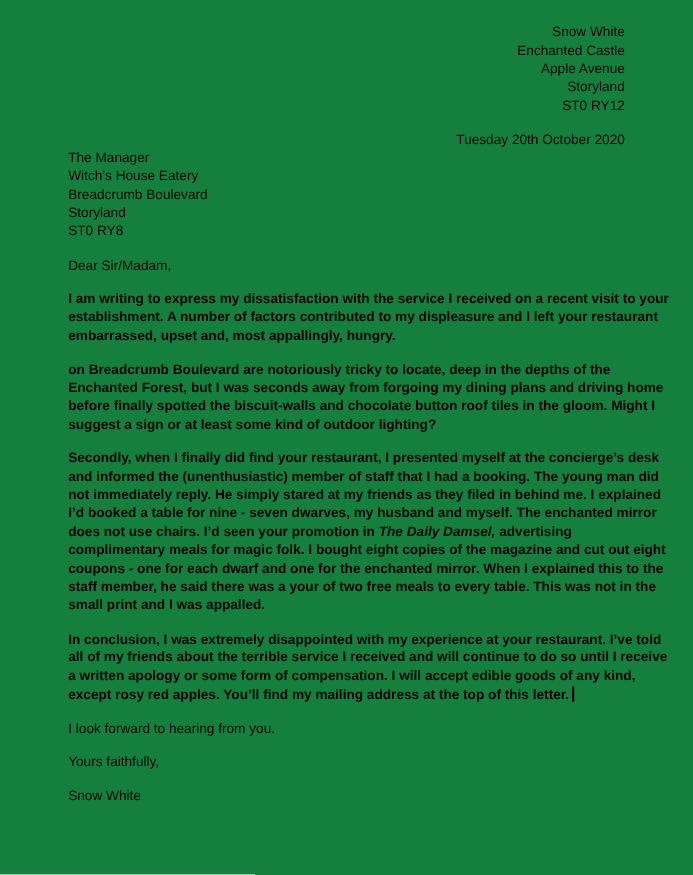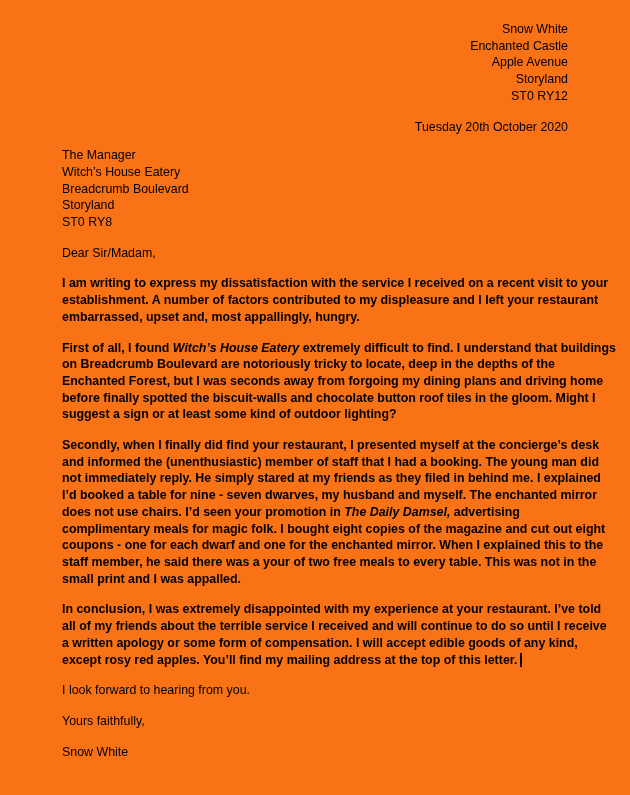--- a/index.html
+++ b/index.html
@@ -5,36 +5,36 @@
   html, body {
     margin: 0;
     padding: 0;
     background: #ffffff;
   }
   .page {
     position: relative;
     width: 630px;
     height: 795px;
     box-sizing: border-box;
-    background: #f97316;
+    background: #15803d;
     padding: 21px 62px 0 62px;
     overflow: hidden;
     font-family: "Liberation Sans", sans-serif;
     font-size: 12.4px;
     line-height: 16.7px;
     color: #000000;
   }
   .content {
     width: 506px;
   }
   .block {
     margin-bottom: 14px;
   }
   .block.tight {
-    margin-bottom: 12px;
+    margin-bottom: 0;
   }
   .right {
     text-align: right;
   }
   .line {
     white-space: nowrap;
   }
   .paragraph {
     margin-bottom: 14px;
     font-weight: bold;
@@ -77,21 +77,20 @@
 
     <div class="block">Dear Sir/Madam,</div>
 
     <div id="letter-body">
         <div class="paragraph">
           <div class="line"><span>I am writing to express my dissatisfaction with the service I received on a recent visit to your</span></div>
           <div class="line"><span>establishment. A number of factors contributed to my displeasure and I left your restaurant</span></div>
           <div class="line"><span>embarrassed, upset and, most appallingly, hungry.</span></div>
         </div>
         <div class="paragraph">
-          <div class="line"><span>First of all, I found </span><span class="italic">Witch’s House Eatery</span><span> extremely difficult to find. I understand that buildings</span></div>
           <div class="line"><span>on Breadcrumb Boulevard are notoriously tricky to locate, deep in the depths of the</span></div>
           <div class="line"><span>Enchanted Forest, but I was seconds away from forgoing my dining plans and driving home</span></div>
           <div class="line"><span>before finally spotted the biscuit-walls and chocolate button roof tiles in the gloom. Might I</span></div>
           <div class="line"><span>suggest a sign or at least some kind of outdoor lighting?</span></div>
         </div>
         <div class="paragraph">
           <div class="line"><span>Secondly, when I finally did find your restaurant, I presented myself at the concierge’s desk</span></div>
           <div class="line"><span>and informed the (unenthusiastic) member of staff that I had a booking. The young man did</span></div>
           <div class="line"><span>not immediately reply. He simply stared at my friends as they filed in behind me. I explained</span></div>
           <div class="line"><span>I’d booked a table for nine - seven dwarves, my husband and myself. The enchanted mirror</span></div>

